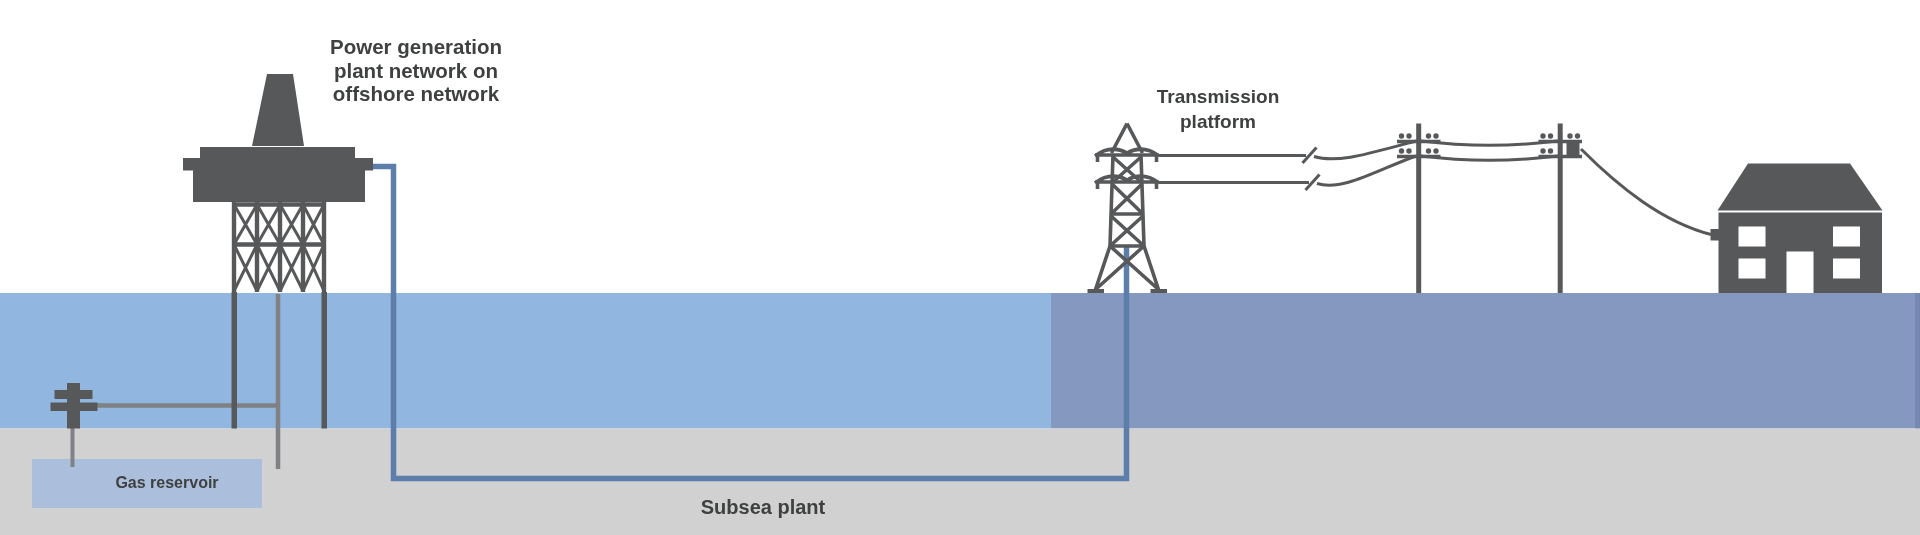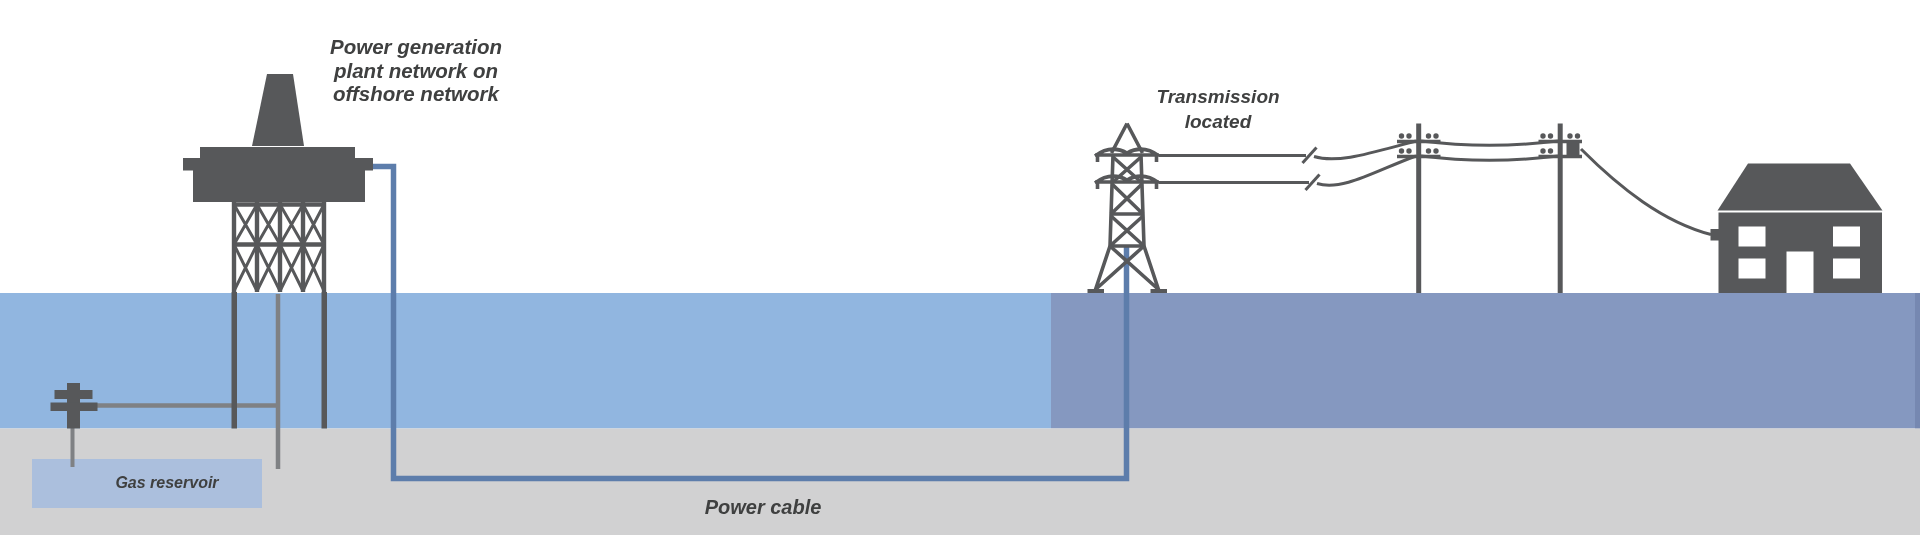--- a/index.html
+++ b/index.html
@@ -7,21 +7,21 @@
     --water-light-blue:#91b6e0; --water-dark-blue:#8598c0; --water-edge-blue:#7688b1;
     --seabed-gray:#d1d1d2; --reservoir-blue:#abbfdd; --label-text:#3f4040;
     --background-white:#ffffff;
   }
   html,body{margin:0;padding:0;}
   body{background:#fff;font-family:"Liberation Sans","DejaVu Sans",sans-serif;}
   .canvas{position:relative;width:1920px;height:535px;background:var(--background-white,#fff);overflow:hidden;}
   .canvas svg{position:absolute;left:0;top:0;}
   .label{position:absolute;transform:translateX(-50%);text-align:center;
          color:var(--label-text,#3f4040);font-weight:600;}
-  .label span{display:block;font-style:italic;}
+  .label span{display:block;}
   .lbl-platform{left:416px;top:35px;font-size:20.5px;line-height:23.5px;}
   .lbl-transmission{left:1218px;top:84px;font-size:19px;line-height:25px;}
   .lbl-reservoir{left:167px;top:471px;font-size:16px;line-height:24px;}
   .lbl-cable{left:763px;top:495px;font-size:20px;line-height:24px;}
 </style>
 </head>
 <body>
 
 <div class="canvas">
 
@@ -148,24 +148,24 @@
   </svg>
 
   <div class="label lbl-platform">
     <span>Power generation</span>
     <span>plant network on</span>
     <span>offshore network</span>
   </div>
 
   <div class="label lbl-transmission">
     <span>Transmission</span>
-    <span>located</span>
+    <span>platform</span>
   </div>
 
   <div class="label lbl-reservoir">
     <span>Gas reservoir</span>
   </div>
 
   <div class="label lbl-cable">
-    <span>Power cable</span>
+    <span>Subsea plant</span>
   </div>
 
 </div>
 
 </body></html>

